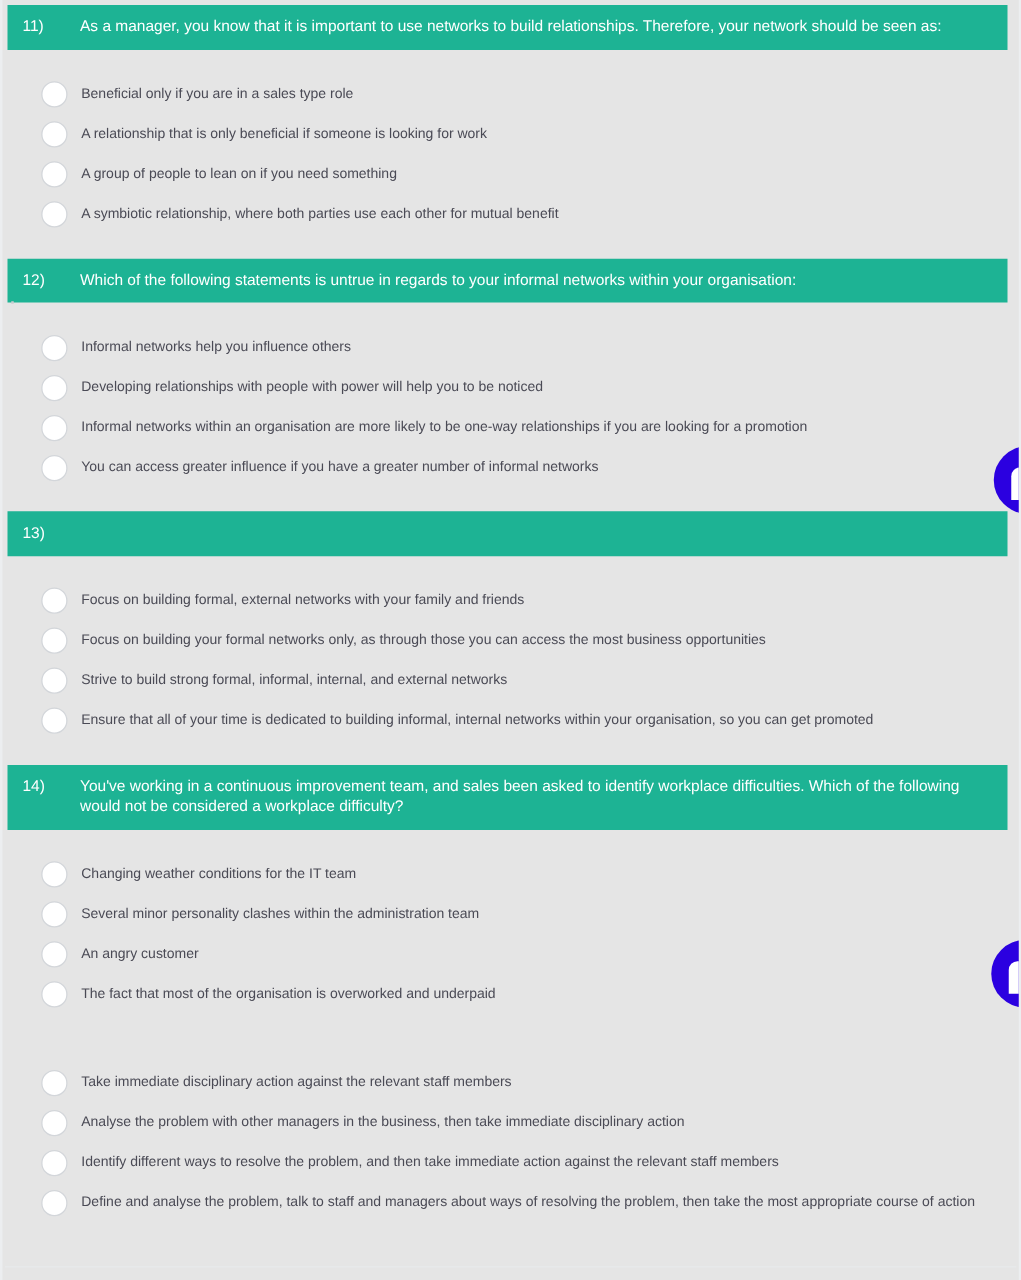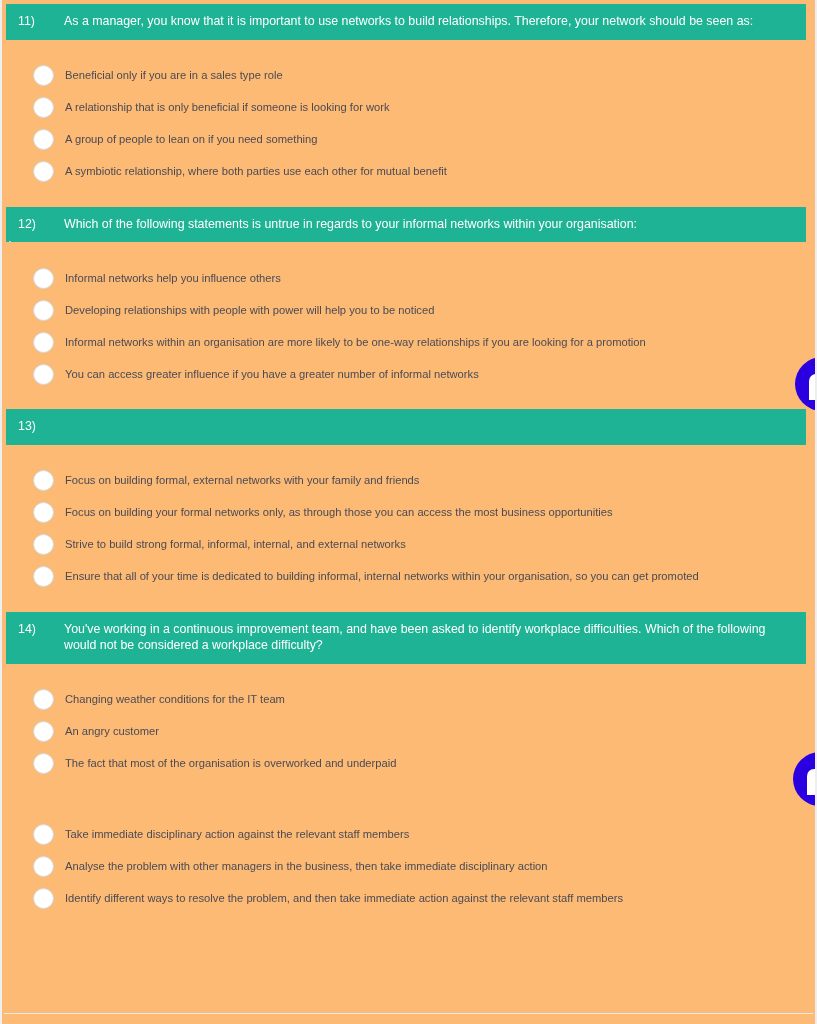--- a/index.html
+++ b/index.html
@@ -12,21 +12,21 @@
     height: 1024px;
     overflow: hidden;
     font-family: "Liberation Sans", sans-serif;
     -webkit-font-smoothing: antialiased;
   }
 
   #page {
     position: relative;
     width: 817px;
     height: 1024px;
-    background: #fdba74;
+    background: #e5e5e5;
     box-sizing: border-box;
     border-left: 2px solid #eceef0;
     border-right: 2px solid #eceef0;
     overflow: hidden;
   }
 
   .quiz {
     position: relative;
     width: 100%;
   }
@@ -224,28 +224,32 @@
   <div class="option-row">
     <span class="radio" style="border-color: rgb(211, 214, 218);"></span>
     <span class="option-label" style="color: rgb(74, 74, 85);">Ensure that all of your time is dedicated to building informal, internal networks within your organisation, so you can get promoted</span>
   </div>
 </div>
   </div>
 <div class="q-gap-md"></div>
   <div class="q-block">
     <div class="q-header" style="background: rgb(29, 179, 148); color: rgb(255, 255, 255);">
       <span class="q-num">14)</span>
-      <span class="q-text">You've working in a continuous improvement team, and have been asked to identify workplace difficulties. Which of the following would not be considered a workplace difficulty?</span>
+      <span class="q-text">You've working in a continuous improvement team, and sales been asked to identify workplace difficulties. Which of the following would not be considered a workplace difficulty?</span>
     </div>
     <div class="options">
   <div class="option-row">
     <span class="radio" style="border-color: rgb(211, 214, 218);"></span>
     <span class="option-label" style="color: rgb(74, 74, 85);">Changing weather conditions for the IT team</span>
   </div>
 
+  <div class="option-row">
+    <span class="radio" style="border-color: rgb(211, 214, 218);"></span>
+    <span class="option-label" style="color: rgb(74, 74, 85);">Several minor personality clashes within the administration team</span>
+  </div>
 
   <div class="option-row">
     <span class="radio" style="border-color: rgb(211, 214, 218);"></span>
     <span class="option-label" style="color: rgb(74, 74, 85);">An angry customer</span>
   </div>
 
   <div class="option-row">
     <span class="radio" style="border-color: rgb(211, 214, 218);"></span>
     <span class="option-label" style="color: rgb(74, 74, 85);">The fact that most of the organisation is overworked and underpaid</span>
   </div>
@@ -262,20 +266,24 @@
   <div class="option-row">
     <span class="radio" style="border-color: rgb(211, 214, 218);"></span>
     <span class="option-label" style="color: rgb(74, 74, 85);">Analyse the problem with other managers in the business, then take immediate disciplinary action</span>
   </div>
 
   <div class="option-row">
     <span class="radio" style="border-color: rgb(211, 214, 218);"></span>
     <span class="option-label" style="color: rgb(74, 74, 85);">Identify different ways to resolve the problem, and then take immediate action against the relevant staff members</span>
   </div>
 
+  <div class="option-row">
+    <span class="radio" style="border-color: rgb(211, 214, 218);"></span>
+    <span class="option-label" style="color: rgb(74, 74, 85);">Define and analyse the problem, talk to staff and managers about ways of resolving the problem, then take the most appropriate course of action</span>
+  </div>
 </div>
   </div>
 </div>
 
   <div class="artifact-dot"></div>
 
   <div class="blue-widget w1" style="background: rgb(43, 0, 224);">
     <div class="notch"></div>
   </div>
   <div class="blue-widget w2" style="background: rgb(43, 0, 224);">

